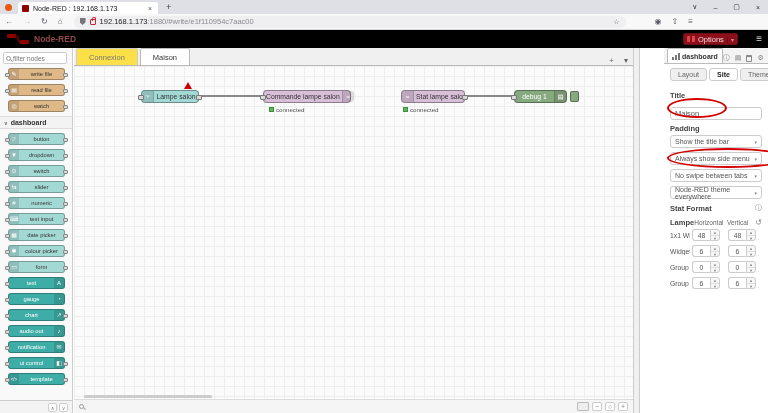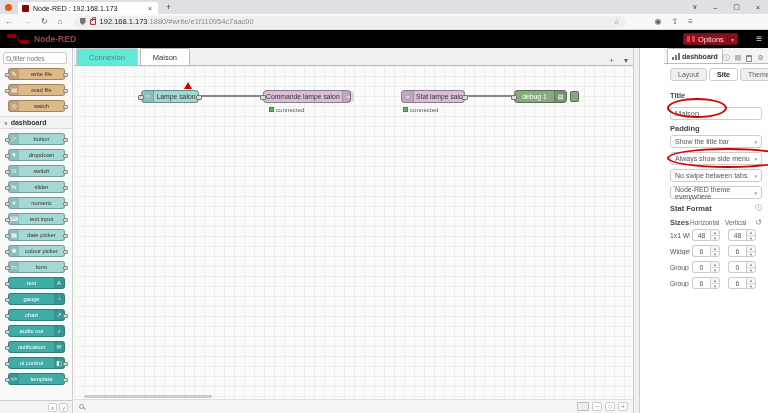--- a/index.html
+++ b/index.html
@@ -56,21 +56,21 @@
   .c-wd .lbl { color:#fff; }
   .pp { position:absolute; top:4px; width:5px; height:4px; background:#d9d9d9; border:1px solid #888; border-radius:1px; }
   .pp.l { left:-4px; } .pp.r { right:-4px; }
   #pfooter { position:absolute; left:0; bottom:0; width:73px; height:13px; background:#f3f3f3; border-top:1px solid #ccc; border-right:1px solid #ccc; display:flex; align-items:center; justify-content:flex-end; gap:2px; padding-right:4px; }
   .pfbtn { width:9px; height:9px; border:1px solid #ccc; background:#fff; border-radius:2px; font-size:5px; color:#777; text-align:center; line-height:8px; }
 
   
   #workspace { position:absolute; left:74px; right:135px; top:0; bottom:0; }
   #tabbar { position:absolute; left:0; right:0; top:0; height:18px; background:#f0f0f0; border-bottom:1px solid #bbb; display:flex; align-items:flex-end; }
   .ftab { height:17px; padding:0 12px; display:flex; align-items:center; font-size:7.5px; border:1px solid #ccc; border-bottom:none; border-radius:2px 2px 0 0; margin-left:2px; }
-  .ftab.inactive { background:#5eead4; color:#777;margin-top:8px; }
+  .ftab.inactive { background:#fde047; color:#777;margin-top:8px; }
   .ftab.active { background:#fff; color:#333; border-color:#bbb; }
   #tabbar .sp { flex:1; }
   .tbbtn { font-size:8px; color:#666; padding:0 5px; }
   #canvas { position:absolute; left:0; right:0; top:18px; bottom:14px; background:#fbfbfb;
     background-image:linear-gradient(#eee 1px, transparent 1px), linear-gradient(90deg,#eee 1px, transparent 1px);
     background-size:10px 10px; overflow:hidden; }
   .fnode { position:absolute; height:13px; border:1px solid rgba(0,0,0,.35); border-radius:4px; display:flex; align-items:center; font-size:6.8px; color:#333; }
   .fnode .lbl { flex:1; text-align:center; white-space:nowrap; padding:0 2px; }
   .fnode .ic { width:12px; height:100%; background:rgba(0,0,0,.12); color:#fff; font-size:6.5px; line-height:12px; text-align:center; flex:none; }
   .fnode .ic.l { border-radius:3px 0 0 3px; border-right:1px solid rgba(0,0,0,.15); }
@@ -429,21 +429,21 @@
           <span class="car">▾</span>
         </div>
       </div>
 
       <div class="flabel">
         <span>Stat Format</span>
         <span class="inf">ⓘ</span>
       </div>
 
       <div id="sizes-head">
-        <span class="sl">Sizes</span>
+        <span class="sl">Lampe</span>
         <span class="c1">Horizontal</span>
         <span class="c2">Vertical</span>
         <span class="rst">↺</span>
       </div>
 
       <div class="srow">
         <span class="rl">1x1 Widget Size</span>
         <span class="numw">
             <input value="48" style="">
             <span class="spin">

